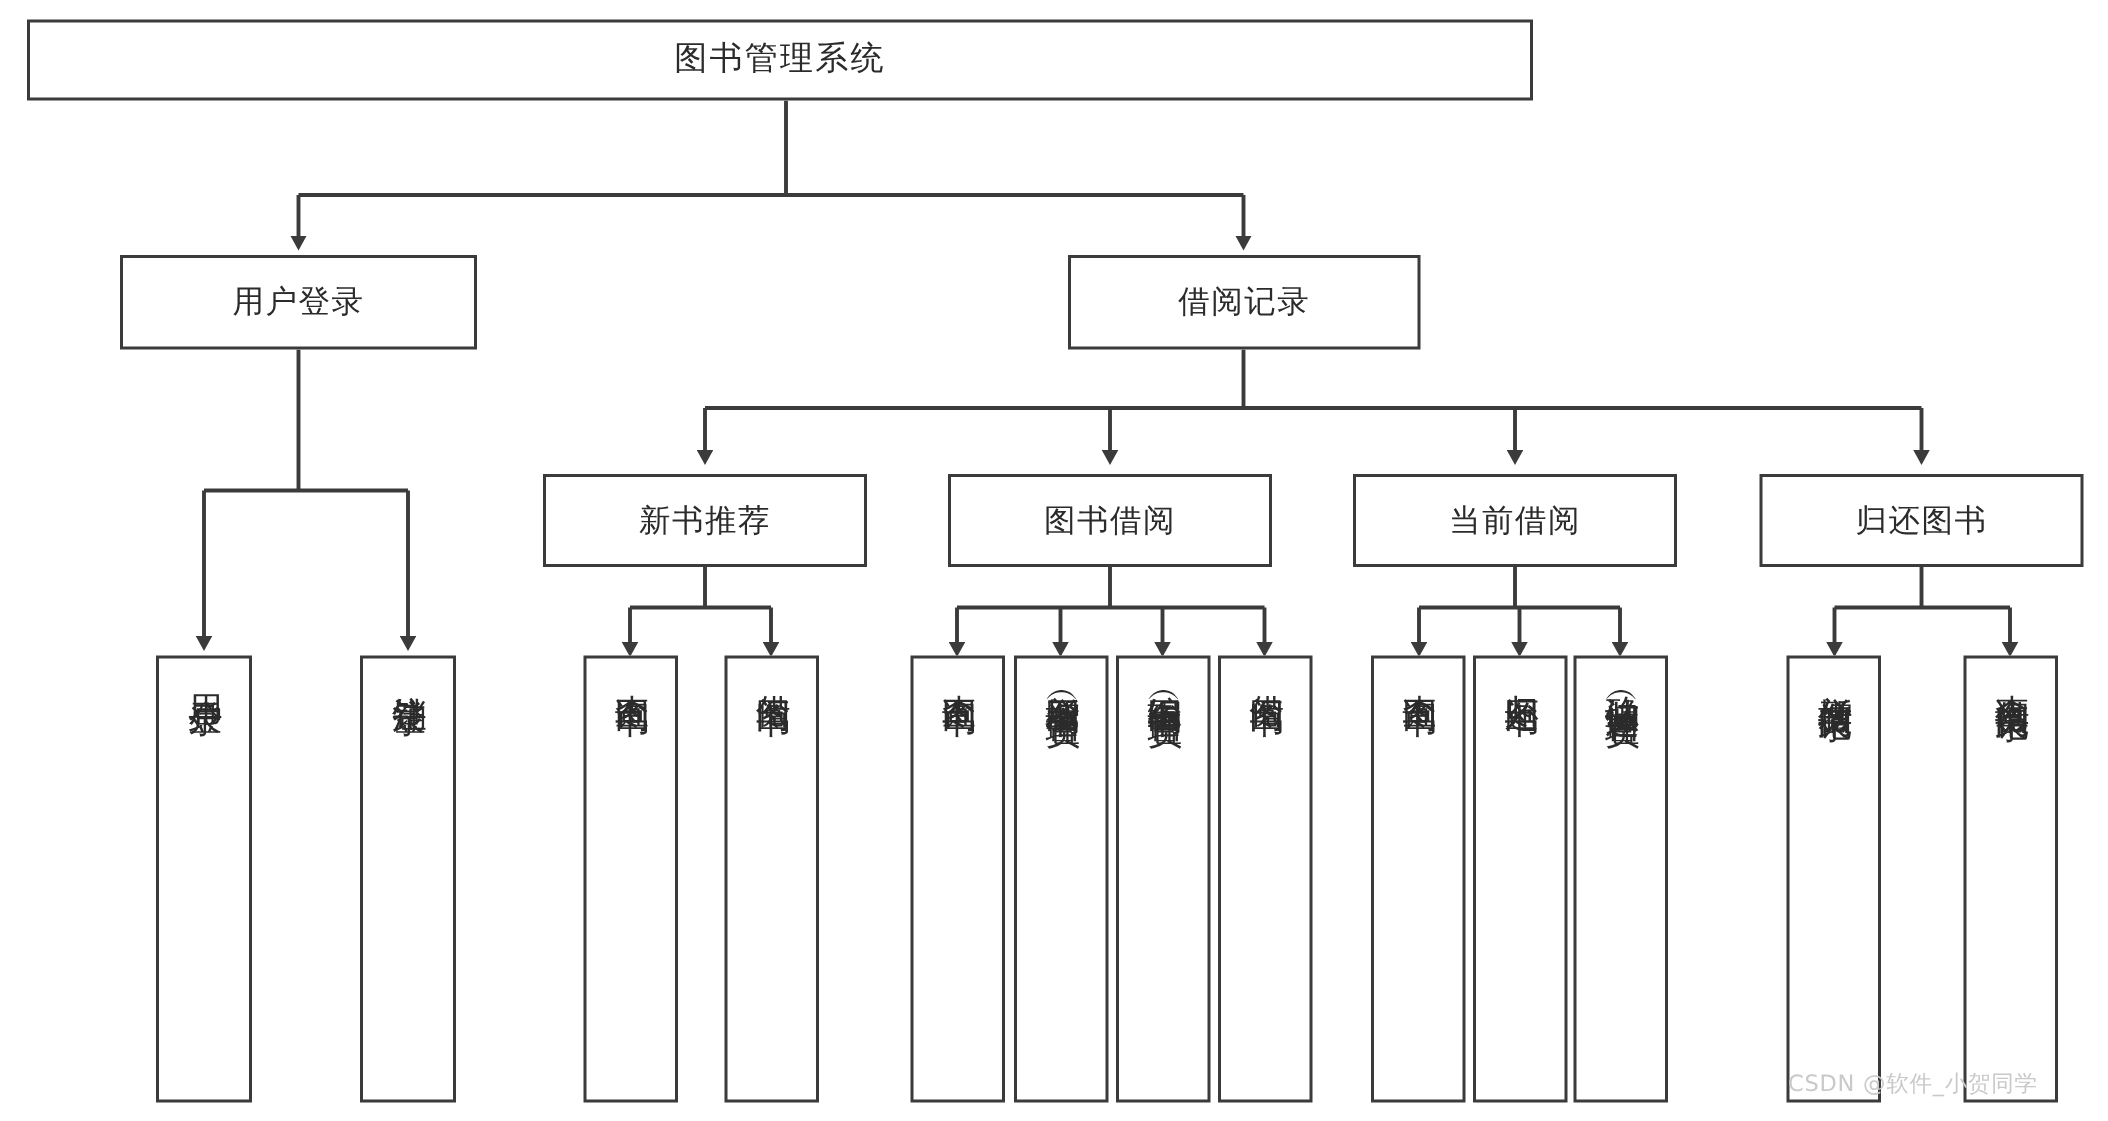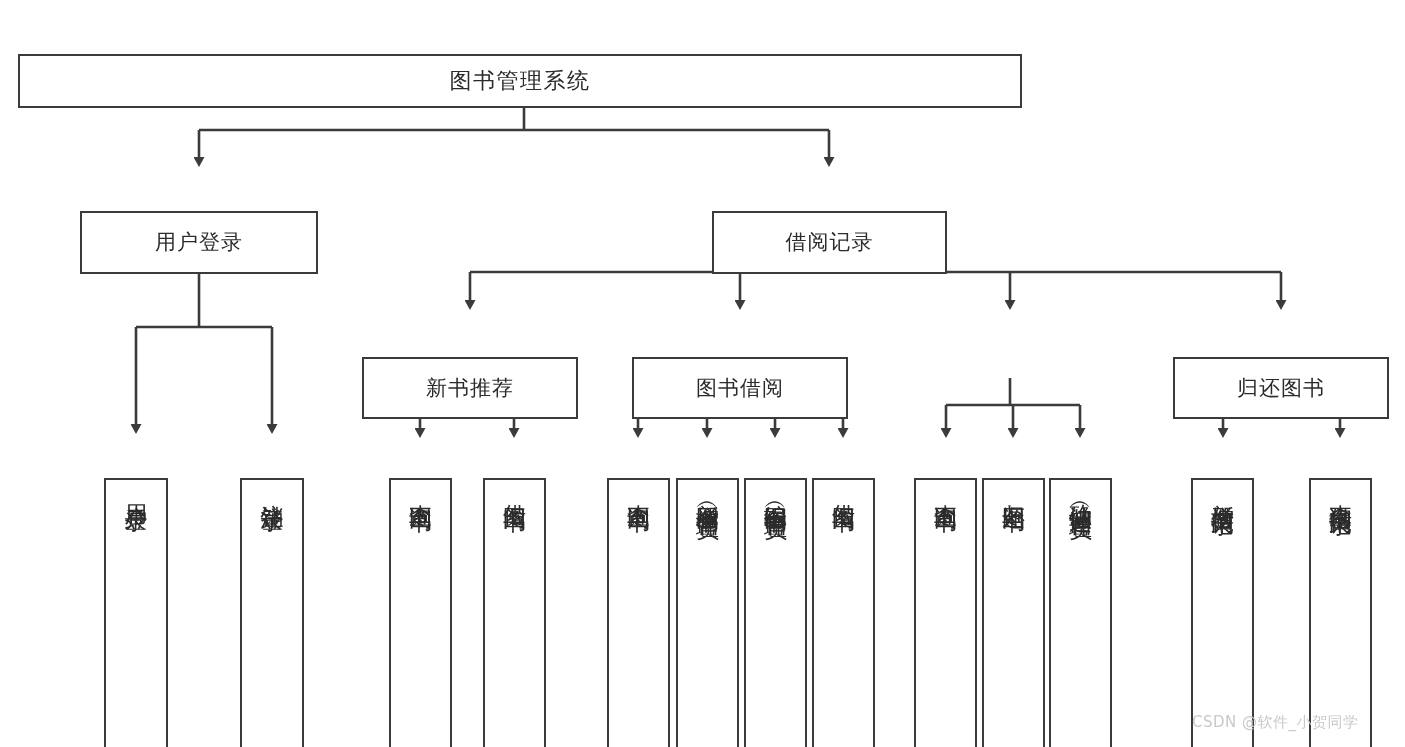--- a/index.html
+++ b/index.html
@@ -23,21 +23,20 @@
   }
   .node{
     position:absolute;
     box-sizing:border-box;
     border:2px solid #3b3b3b;
     background:#ffffff;
     display:flex;
     align-items:center;
     justify-content:center;
     color:#2b2b2b;
-    margin-top:41px;
   }
   .node .lbl{
     display:block;
     text-align:center;
     line-height:1.18;
     color:#2b2b2b;
     white-space:nowrap;
   }
   
   .node.h .lbl{
@@ -139,20 +138,23 @@
   </div>
 
   <div class="node h" style="left:632px; top:316px; width:216px; height:62px;">
     <span class="lbl">图书借阅</span>
   </div>
 
   <div class="node h" style="left:362px; top:316px; width:216px; height:62px;">
     <span class="lbl">新书推荐</span>
   </div>
 
+  <div class="node h" style="left:902px; top:316px; width:216px; height:62px;">
+    <span class="lbl">当前借阅</span>
+  </div>
 
   <div class="node h" style="left:1173px; top:316px; width:216px; height:62px;">
     <span class="lbl">归还图书</span>
   </div>
 
   <div class="node v" style="left:104px; top:437px; width:64px; height:298px;">
     <span class="lbl">用户登录</span>
   </div>
 
   <div class="node v" style="left:240px; top:437px; width:64px; height:298px;">

